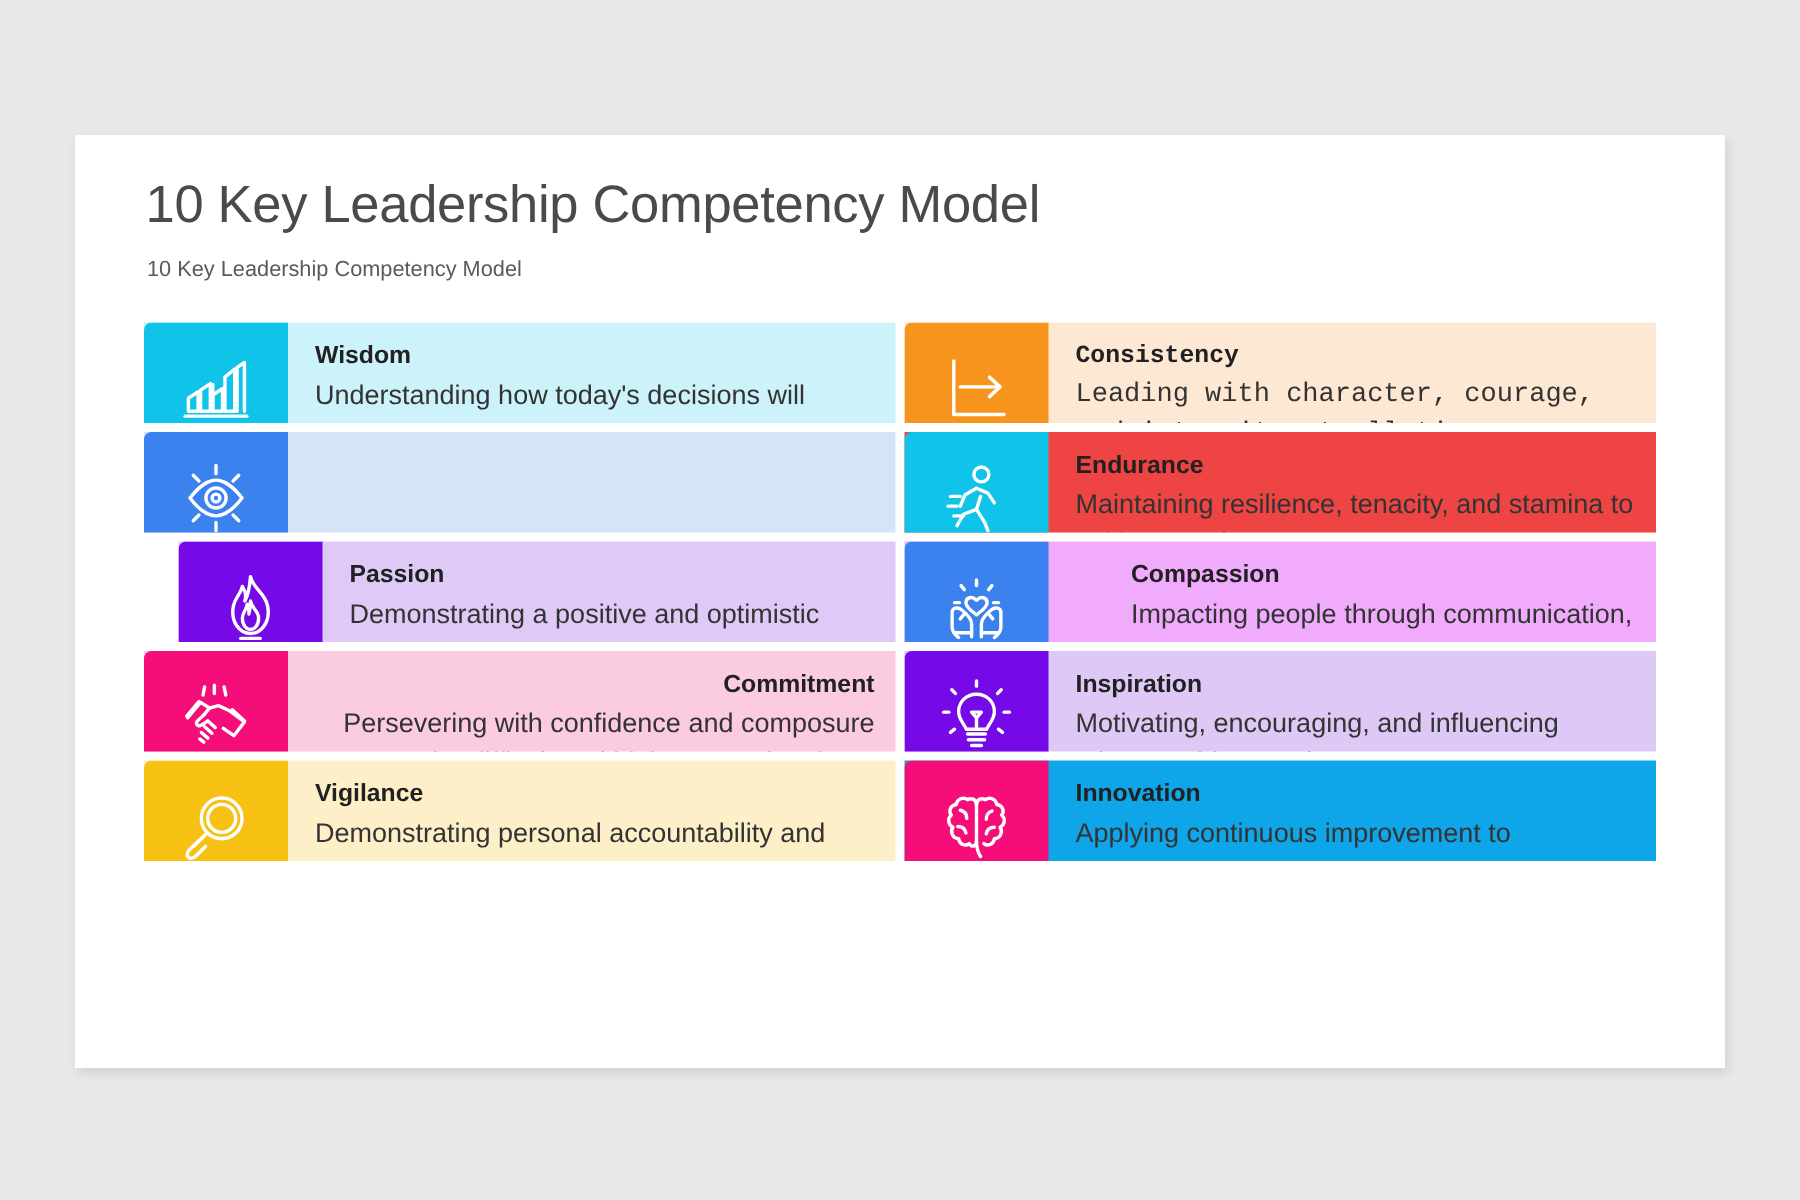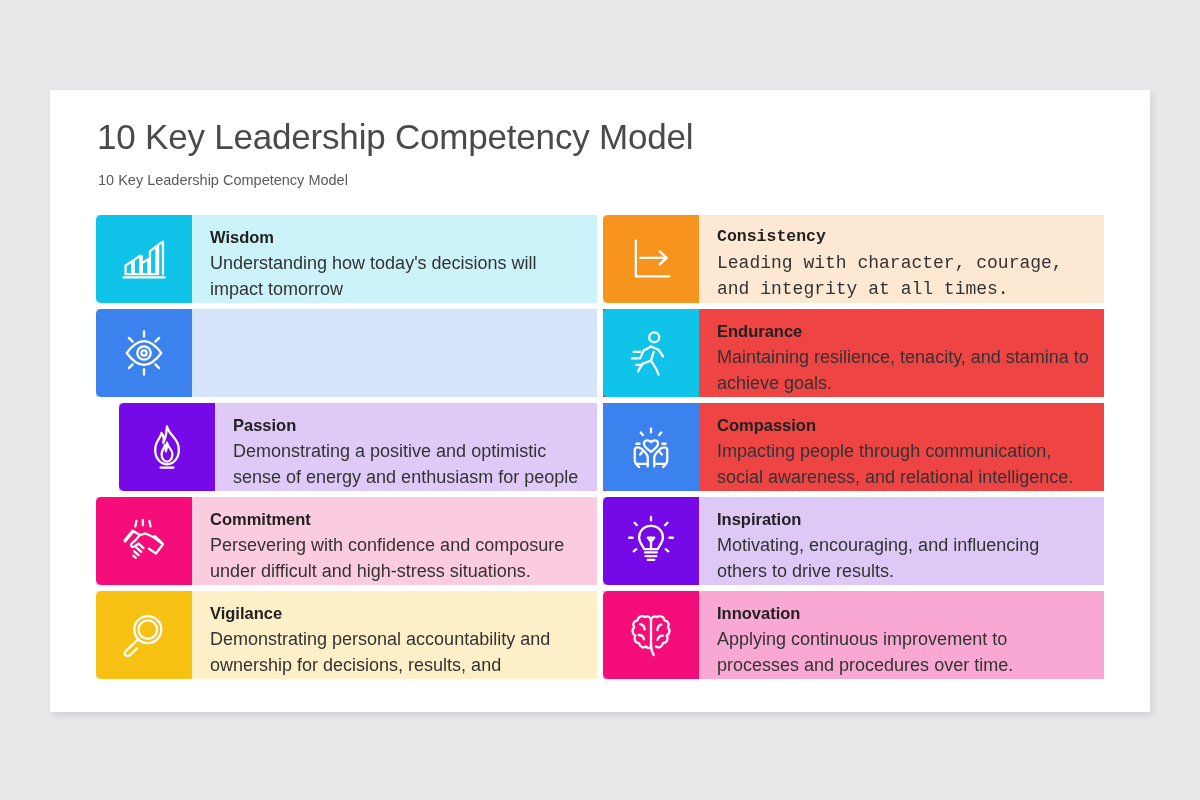--- a/index.html
+++ b/index.html
@@ -47,21 +47,21 @@
     top: 125px;
     width: 1008px;
     display: grid;
     grid-template-columns: 501px 501px;
     grid-column-gap: 6px;
     grid-row-gap: 6px;
   }
   .card {
     display: flex;
     align-items: stretch;
-    height: 88px;
+    height: 67px;
     overflow: hidden;
   }
   .icon-tile {
     width: 96px;
     min-width: 96px;
     height: 88px;
     border-radius: 5px 0 0 5px;
     display: flex;
     align-items: center;
     justify-content: center;
@@ -178,21 +178,21 @@
       <path d="M24 20 C25 25 29 26 29 30.5 C29 35 26.5 37.5 24 37.5 C21.5 37.5 19 35 19 30.5 C19 27 21.5 25.5 22 22 C23 24 23.2 26 23 28 C23.8 25.5 24 22.5 24 20 Z"></path>
       <path d="M18 43 H30"></path>
             </g>
           </svg>
         </div>
         <div class="card-body">
           <div class="card-title">Passion</div>
           <div class="card-desc">Demonstrating a positive and optimistic sense of energy and enthusiasm for people to follow.</div>
         </div>
       </div>
-      <div class="card" style="background: #ef4444;">
+      <div class="card" style="background: #f0abfc; gap: 37px;">
         <div class="icon-tile" style="background: rgb(59, 130, 239);">
           <svg viewBox="0 0 48 48">
             <g fill="none" stroke="#ffffff" stroke-width="2.1" stroke-linecap="round" stroke-linejoin="round">
       <path d="M24 19.5 C21 16.5 17.5 18 17.5 21 C17.5 24 21.5 26.5 24 28.5 C26.5 26.5 30.5 24 30.5 21 C30.5 18 27 16.5 24 19.5 Z"></path>
       <path d="M24 10.5 V7"></path>
               <path d="M16.5 13 L14.5 10.5"></path>
               <path d="M31.5 13 L33.5 10.5"></path>
       <path d="M13.5 21 H10.5"></path>
               <path d="M37.5 21 H34.5"></path>
       <path d="M16 28.5 L14 31"></path>
@@ -202,21 +202,21 @@
       <path d="M10.5 39.5 H20"></path>
               <path d="M28 39.5 H37.5"></path>
             </g>
           </svg>
         </div>
         <div class="card-body">
           <div class="card-title">Compassion</div>
           <div class="card-desc">Impacting people through communication, social awareness, and relational intelligence.</div>
         </div>
       </div>
-      <div class="card" style="background: rgb(251, 203, 223);">
+      <div class="card" style="background: rgb(251, 203, 223); text-align: right;">
         <div class="icon-tile" style="background: rgb(245, 13, 122);">
           <svg viewBox="0 0 48 48">
             <g fill="none" stroke="#ffffff" stroke-width="2.1" stroke-linecap="round" stroke-linejoin="round">
       <path d="M6.5 24.5 L14.5 15 L20 18.5 L25.5 17 L32 20 L41.5 27 L35 35.5 L28.5 31"></path>
       <path d="M20 18.5 C17.5 22 15 24.5 13 26 C11 27.5 12.5 30.5 15 29 L19 26.5"></path>
       <path d="M19 26.5 L23.5 30.5"></path>
       <path d="M17 30 L21.5 34"></path>
       <path d="M15 33.5 L19 37"></path>
       <path d="M14 37.5 L16.5 39.5"></path>
       <path d="M13.5 14.5 L6 23.5"></path>
@@ -266,21 +266,21 @@
       <path d="M18.3 28.2 L10.5 36"></path>
       <path d="M13 33 L7.5 38.5 C5.8 40.2 5.8 42.5 7.5 43.2 C9.2 44 11 42.8 12 41.8 L17.5 36.3"></path>
             </g>
           </svg>
         </div>
         <div class="card-body">
           <div class="card-title">Vigilance</div>
           <div class="card-desc">Demonstrating personal accountability and ownership for decisions, results, and consequence.</div>
         </div>
       </div>
-      <div class="card" style="background: #f9a8d4;">
+      <div class="card" style="background: #0ea5e9;">
         <div class="icon-tile" style="background: rgb(245, 13, 122);">
           <svg viewBox="0 0 48 48">
             <g fill="none" stroke="#ffffff" stroke-width="2.1" stroke-linecap="round" stroke-linejoin="round">
       <path d="M24 10.5 C24 7.5 21 6 18.5 7.5 C16 5.5 12 7 11.5 10.5 C8 11 6.5 14.5 8.5 17 C6 19 6.5 23 9.5 24.5 C7.5 27.5 9.5 31.5 13 31.5 C13.5 35 17 36.5 19.5 34.5 C21 37 24 36.5 24 33"></path>
       <path d="M24 10.5 C24 7.5 27 6 29.5 7.5 C32 5.5 36 7 36.5 10.5 C40 11 41.5 14.5 39.5 17 C42 19 41.5 23 38.5 24.5 C40.5 27.5 38.5 31.5 35 31.5 C34.5 35 31 36.5 28.5 34.5"></path>
       <path d="M24 10.5 V33"></path>
       <path d="M24 33 C24 37 25 40 26.5 42.5"></path>
       <path d="M14 14 C16.5 14.5 18 16.5 18 19"></path>
       <path d="M12.5 24 C15 24 17 25.5 17.5 28"></path>
       <path d="M33.5 14.5 C31.5 15 30 17 30 19.5"></path>

